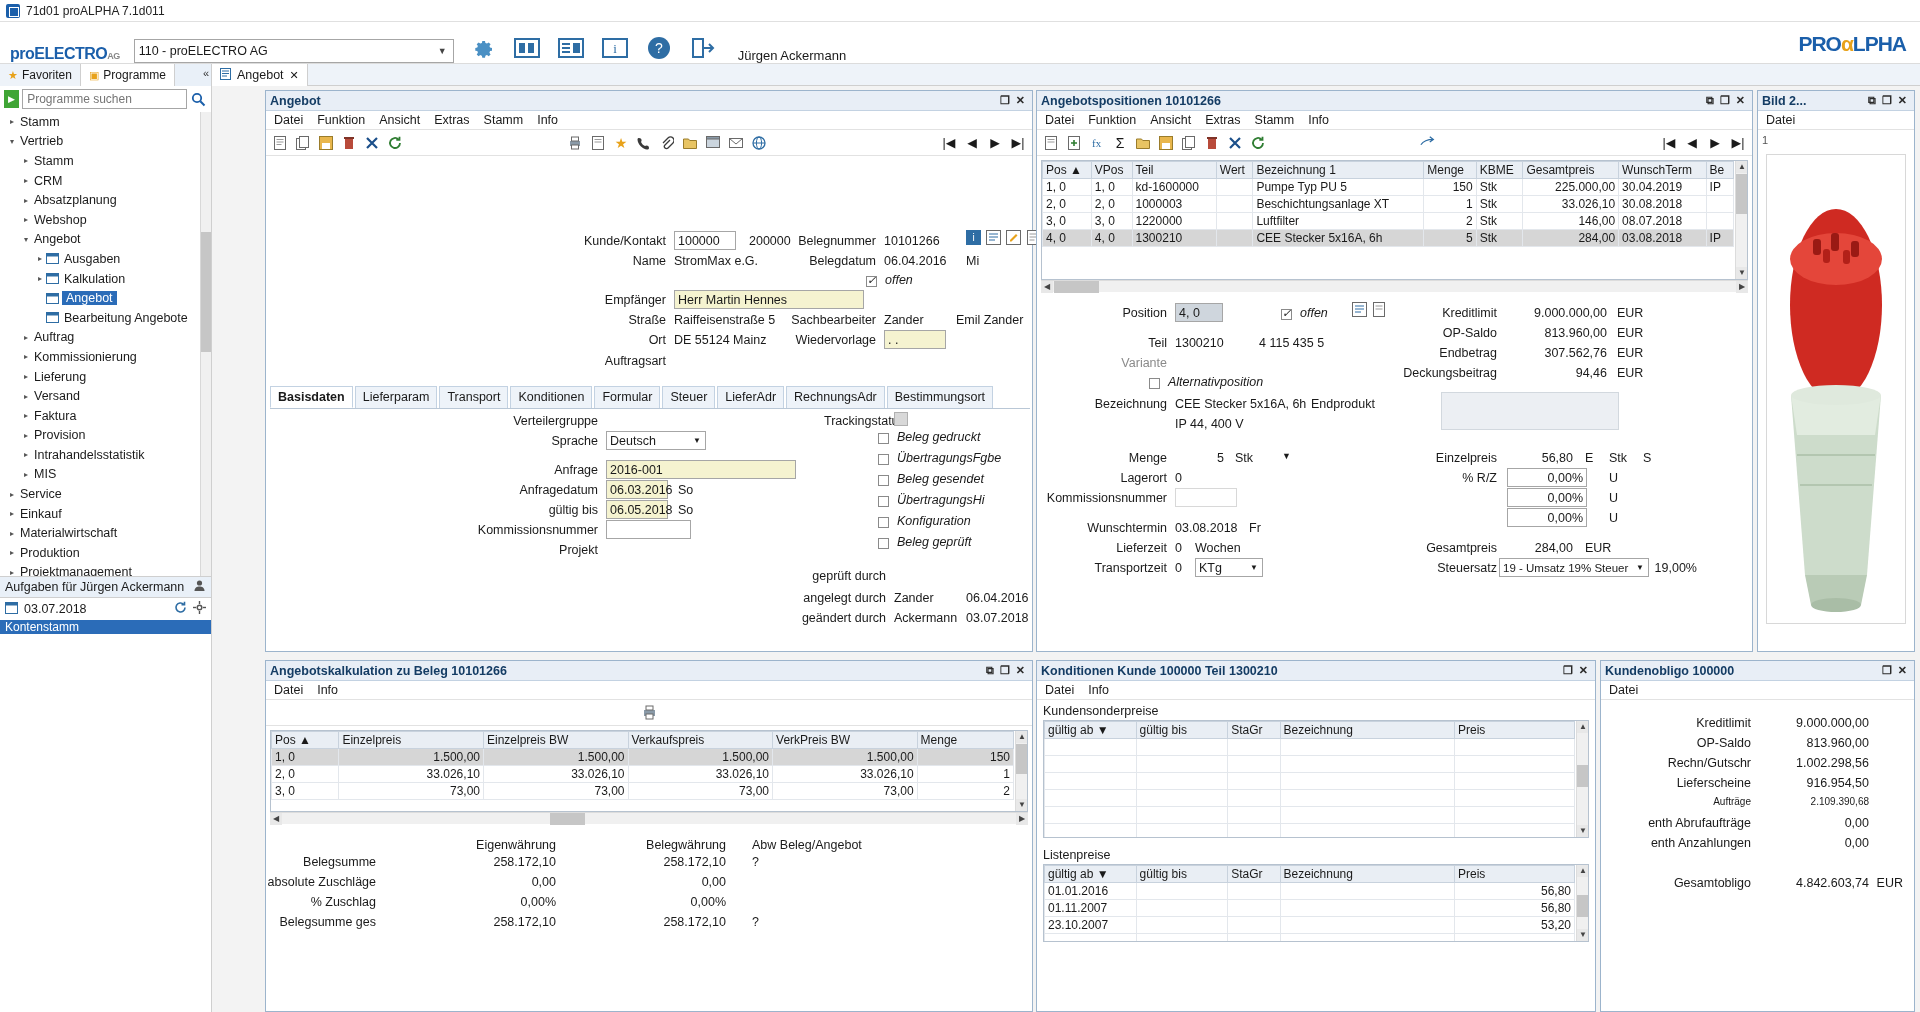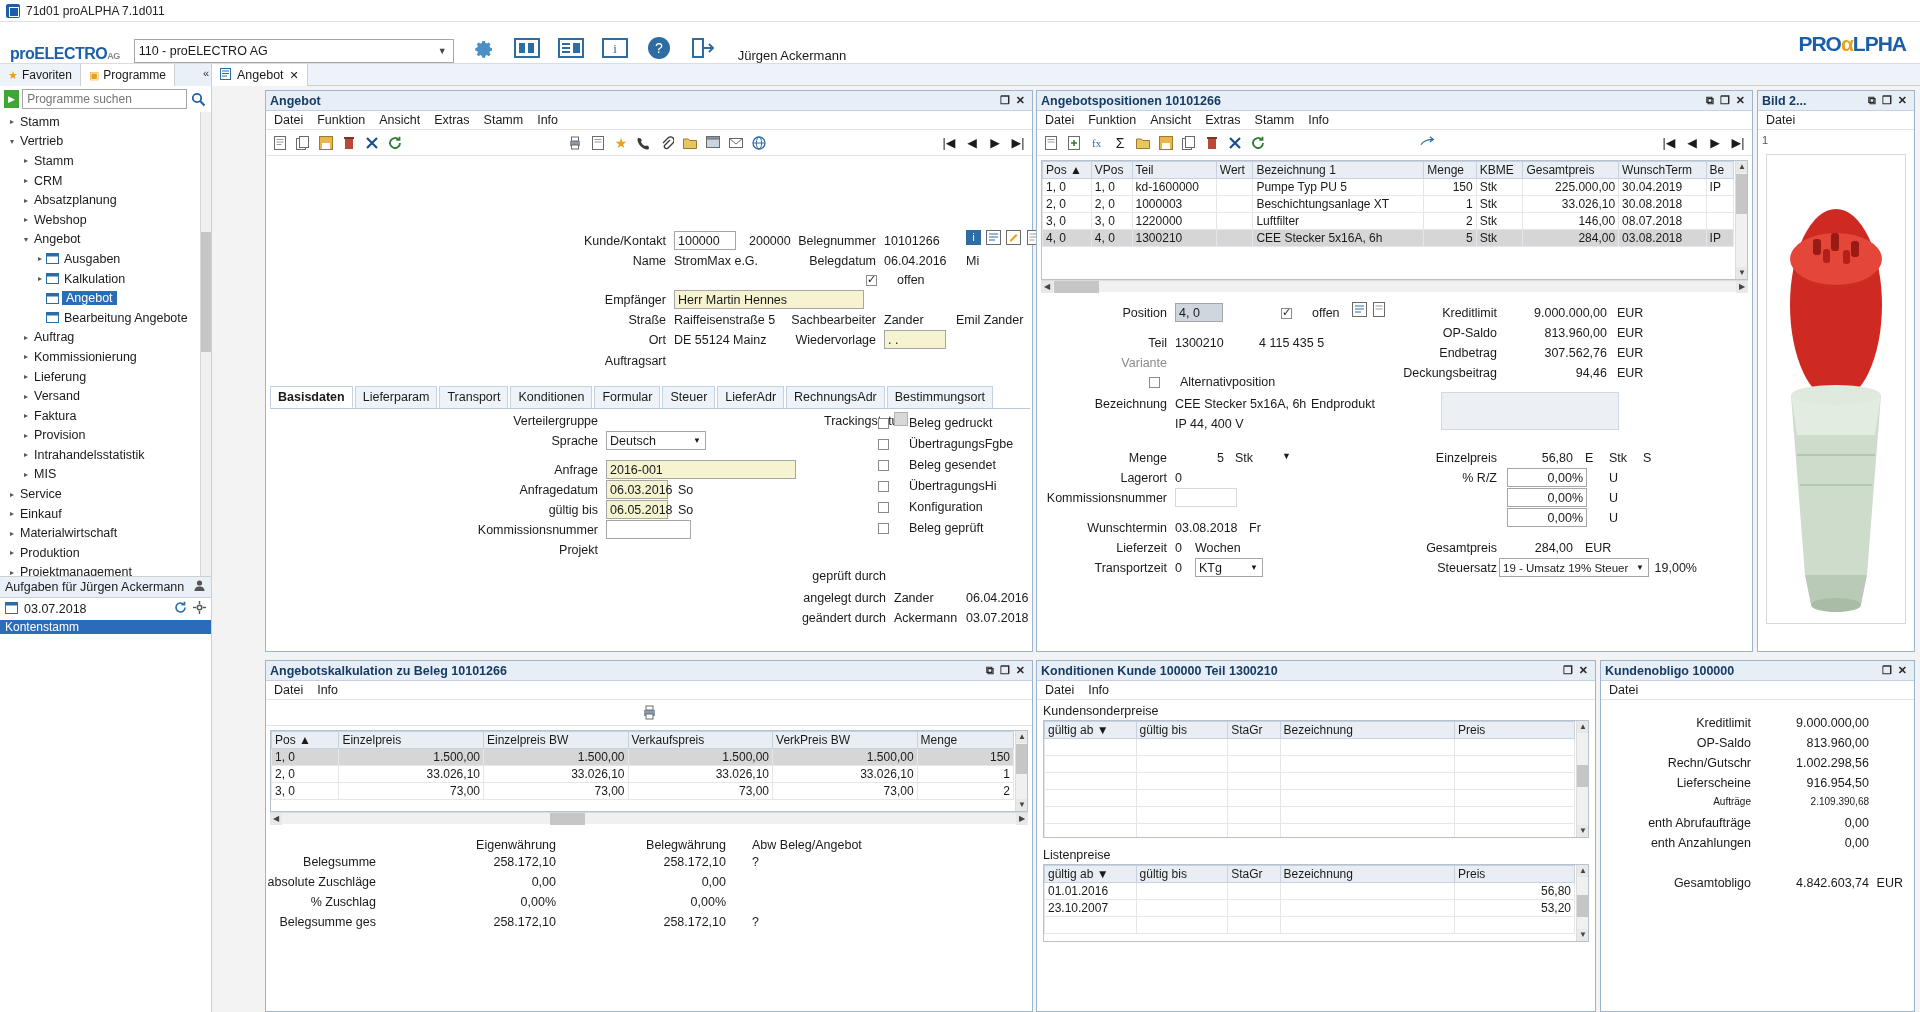--- a/index.html
+++ b/index.html
@@ -93,21 +93,21 @@
 
   
   .lbl { font-size: 12.5px; text-align: right; color: #1a1a1a; }
   .fld {
     height: 19px; border: 1px solid #a6a6a6; background: #fff; font-size: 12.5px;
     padding: 0 3px; display: flex; align-items: center;
   }
   .fld.hl { background: #f5f3d0; }
   .fld.ro { border: none; background: transparent; }
   .txt { font-size: 12.5px; }
-  .chk { display:inline-flex; align-items:center; gap:20px; font-size:12.5px; }
+  .chk { display:inline-flex; align-items:flex-end; gap:8px; font-size:12.5px;font-style:italic; }
   .cbox { width: 11px; height: 11px; border: 1px solid #8a8a8a; background: #fff; display:inline-block; position:relative;}
   .cbox.on:after { content:"✓"; position:absolute; left:0px; top:-3px; font-size:11px; color:#1a1a1a;}
 
   
   .tabbar { display: flex; border-bottom: 1px solid #b9c7d6; font-size: 12.5px; }
   .tab { padding: 3px 7px; border: 1px solid #c3d2e2; border-bottom: none; background: #eef3f9; margin-right: 2px; cursor: pointer;}
   .tab.active { background: #fff; font-weight: bold; border-bottom: 1px solid #fff; }
 
   
   table.grid { border-collapse: collapse; width: 100%; font-size: 12px; }
@@ -569,21 +569,21 @@
       <div class="txt" style="position:absolute; left:412px; top:327px;">So</div>
       <div class="lbl" style="position:absolute; left:212px; top:347px; width:120px;">gültig bis</div>
       <div class="fld hl" style="position:absolute; left:340px; top:344px; width:62px;">06.05.2018</div>
       <div class="txt" style="position:absolute; left:412px; top:347px;">So</div>
       <div class="lbl" style="position:absolute; left:195px; top:367px; width:137px;">Kommissionsnummer</div>
       <div class="fld" style="position:absolute; left:340px; top:364px; width:85px;"></div>
       <div class="lbl" style="position:absolute; left:212px; top:387px; width:120px;">Projekt</div>
 
       <div class="txt" style="position:absolute; left:558px; top:258px;">Trackingstatus</div>
       <div style="position:absolute; left:628px; top:256px; width:14px; height:14px; background:#d8d8d8; border:1px solid #b0b0b0;"></div>
-      <div style="position:absolute; left:612px; top:260px;" id="beleg-checks"><div class="chk" style="margin-bottom: 7px;">
+      <div style="position:absolute; left:612px; top:274px;" id="beleg-checks"><div class="chk" style="margin-bottom: 7px;">
             <span class="cbox"></span>
             <span>Beleg gedruckt</span>
           </div><div class="chk" style="margin-bottom: 7px;">
             <span class="cbox"></span>
             <span>ÜbertragungsFgbe</span>
           </div><div class="chk" style="margin-bottom: 7px;">
             <span class="cbox"></span>
             <span>Beleg gesendet</span>
           </div><div class="chk" style="margin-bottom: 7px;">
             <span class="cbox"></span>
@@ -1104,20 +1104,27 @@
                   <th style="width:110px" class="num">Preis</th>
                 </tr>
                 <tr>
                   <td>01.01.2016</td>
                   <td></td>
                   <td></td>
                   <td></td>
                   <td class="num">56,80</td>
                 </tr>
                 <tr>
+                  <td>01.11.2007</td>
+                  <td></td>
+                  <td></td>
+                  <td></td>
+                  <td class="num">56,80</td>
+                </tr>
+                <tr>
                   <td>23.10.2007</td>
                   <td></td>
                   <td></td>
                   <td></td>
                   <td class="num">53,20</td>
                 </tr>
                 <tr>
                   <td>&nbsp;</td>
                   <td></td>
                   <td></td>

